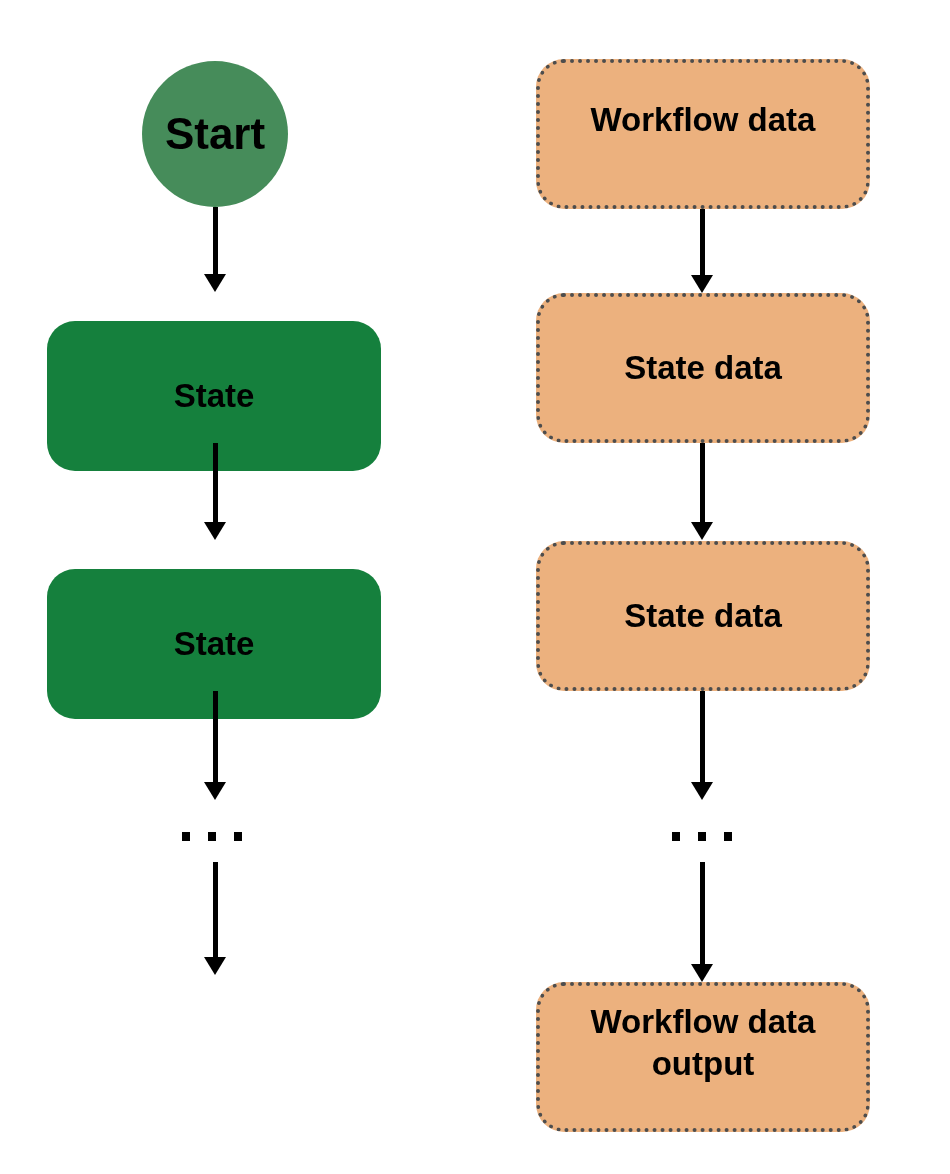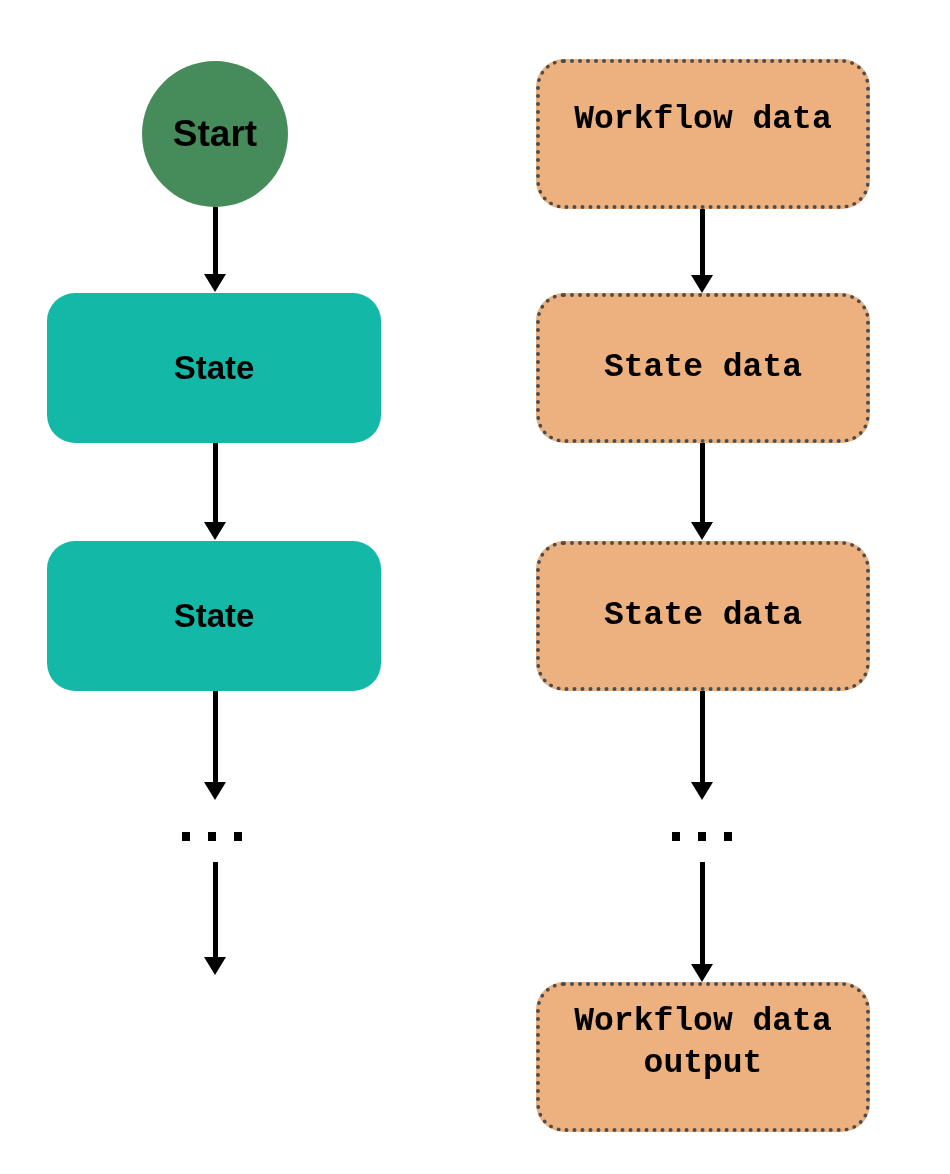--- a/index.html
+++ b/index.html
@@ -18,38 +18,37 @@
     justify-content: center;
     text-align: center;
     color: #000000;
     font-weight: 700;
     box-sizing: border-box;
   }
   .circle {
     width: 146px;
     height: 146px;
     border-radius: 50%;
-    font-size: 37px;
+    font-size: 44px;
   }
   .n-start { left: 142px; top: 61px; background: #468C5A; }
   .n-end   { left: 142px; top: 975px; background: #F09C3C; }
   .rect {
     width: 334px;
     height: 150px;
     border-radius: 28px;
     font-size: 33px;
   }
-  .blue { background: #14b8a6; }
+  .blue { background: #15803d; margin-top: 28px; }
   .n-state1 { left: 47px; top: 293px; }
   .n-state2 { left: 47px; top: 541px; }
   .data {
     background: #ECB17E;
     border: 4px dotted #4D4D4D;
     line-height: 42px;
-    font-family: Liberation Mono, monospace;
   }
   .n-input    { left: 536px; top: 59px; }
   .n-sdata1   { left: 536px; top: 293px; }
   .n-sdata2   { left: 536px; top: 541px; }
   .n-output   { left: 536px; top: 982px; }
   .two-line { position: relative; top: -14px; }
   .two-line span { display: block; }
 
   .arrow {
     position: absolute;

